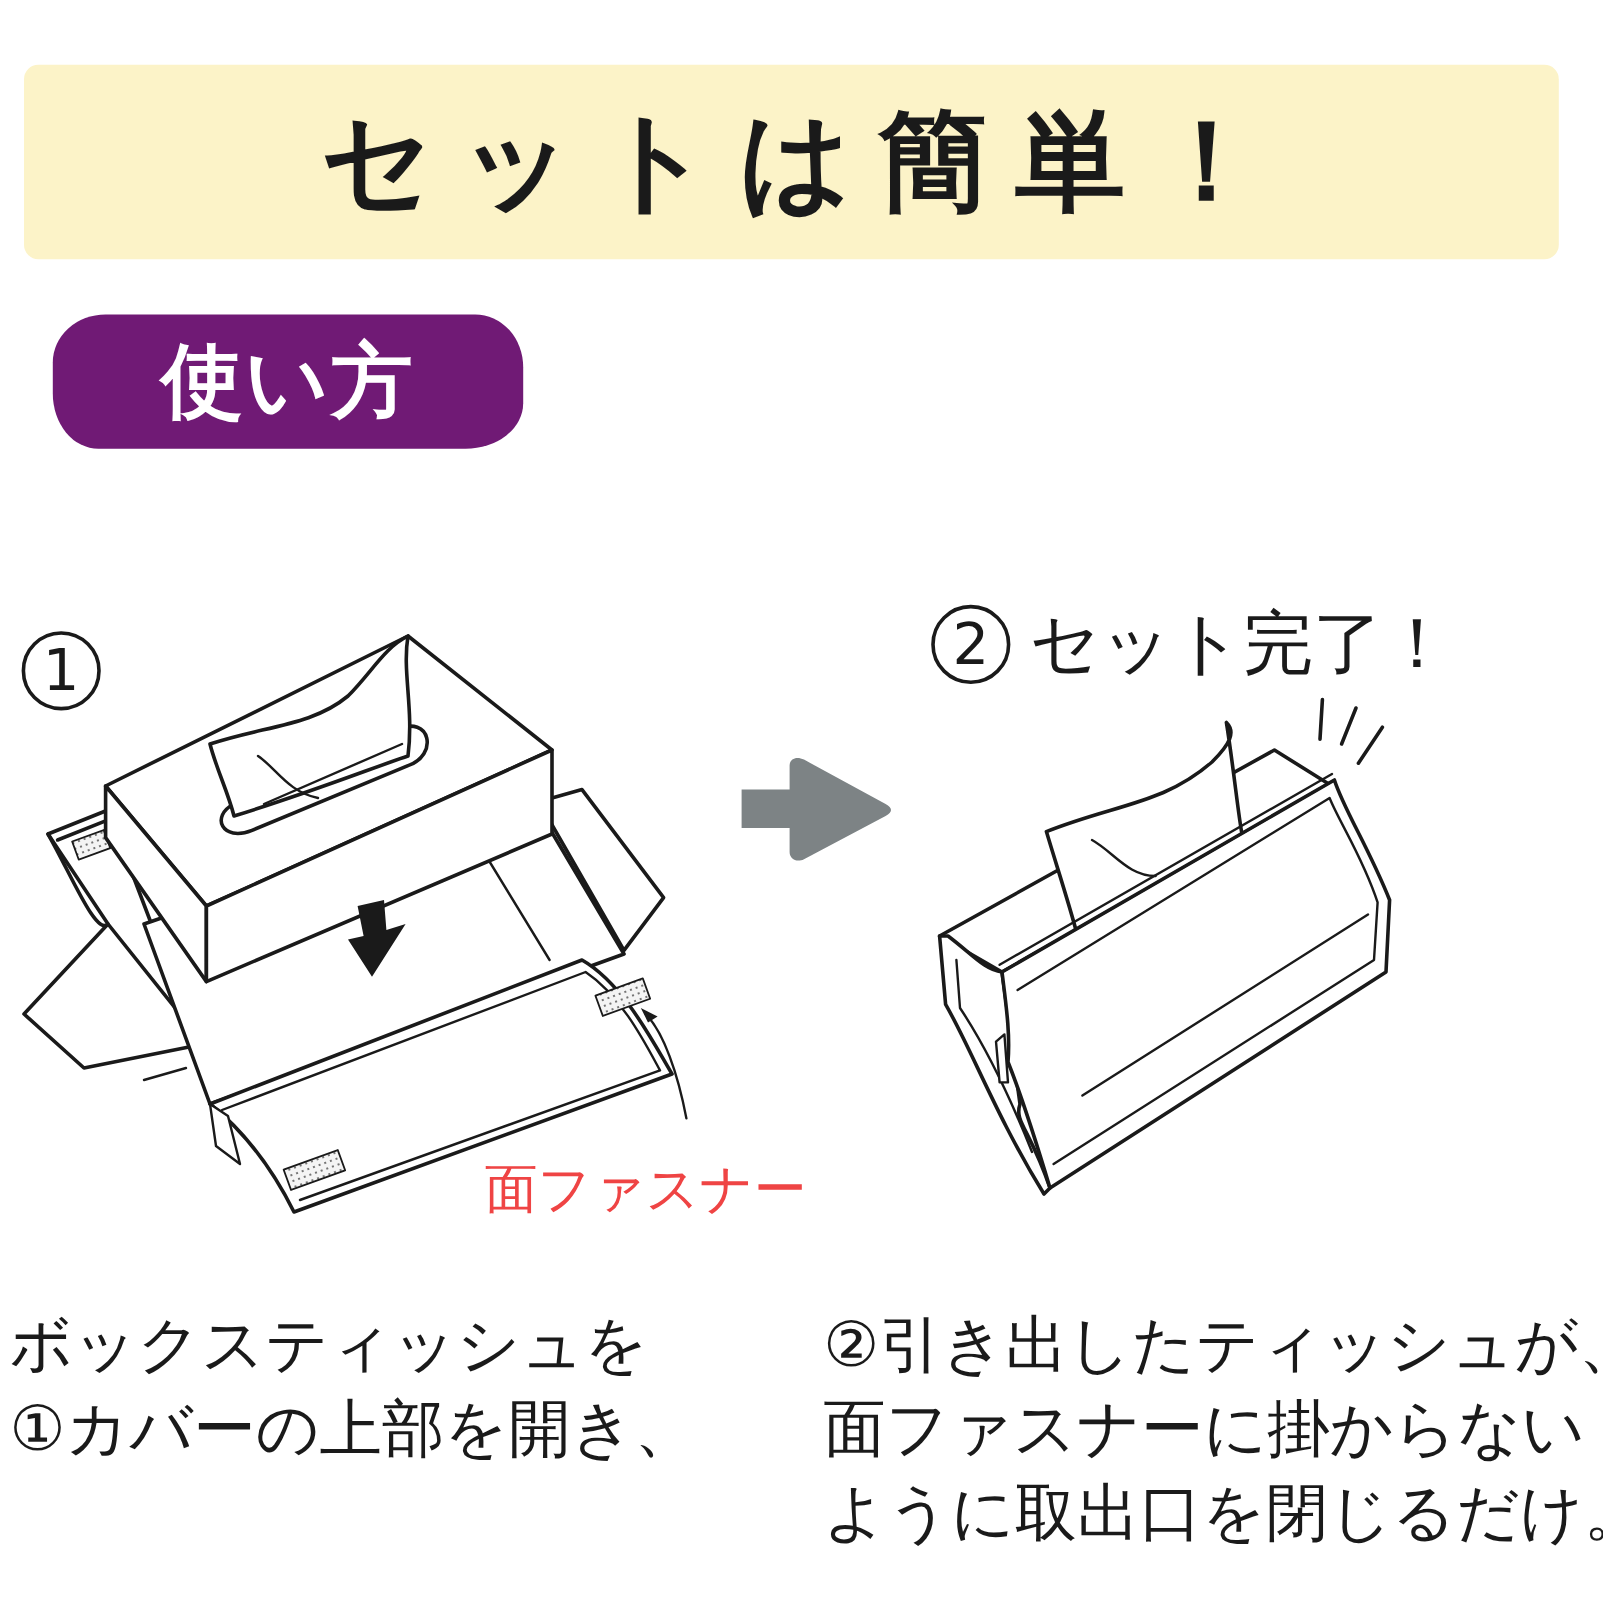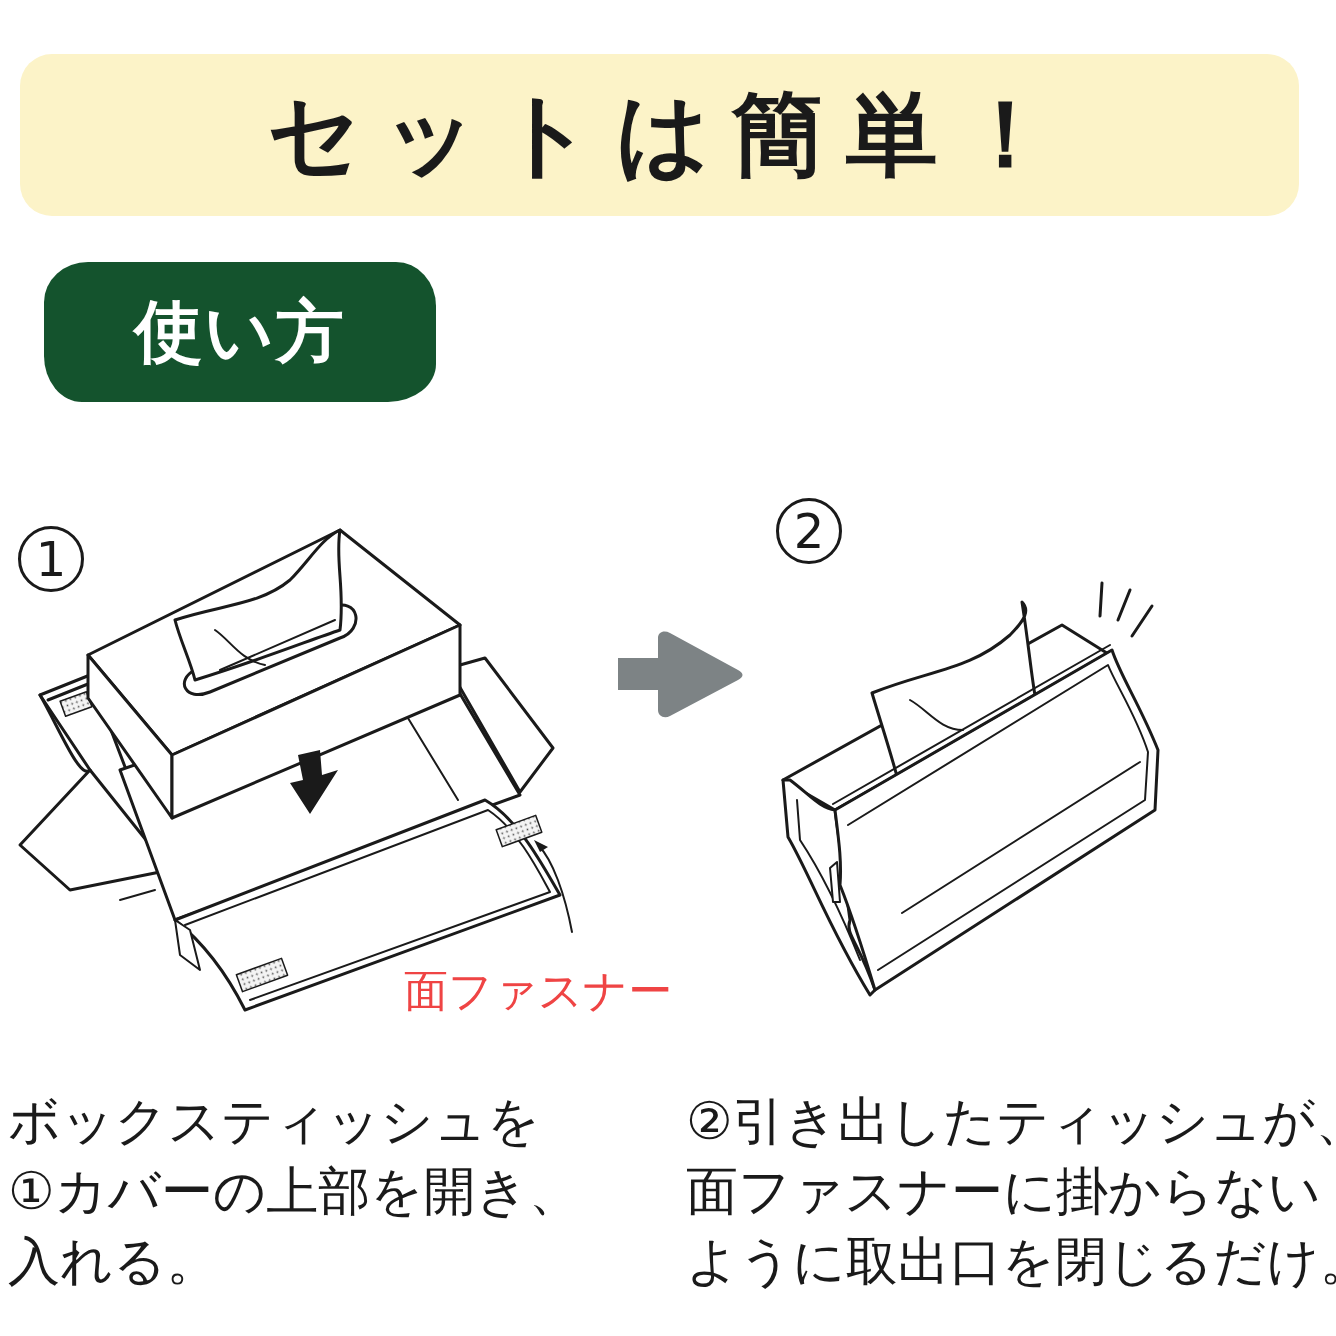--- a/index.html
+++ b/index.html
@@ -1,31 +1,31 @@
 <!DOCTYPE html>
 <html><head>
   <meta charset="utf-8">
   <style>
     * { margin: 0; padding: 0; box-sizing: border-box; }
     html, body { width: 1336px; height: 1336px; background: #ffffff; overflow: hidden; }
     body { position: relative; font-family: "DejaVu Sans", "Liberation Sans", sans-serif; color: #231815; }
 
     .banner {
       position: absolute; left: 20px; top: 54px; width: 1279px; height: 162px;
-      background: #fcf3c8; border-radius: 32px;
+      background: #fcf3c8; border-radius: 12px;
       display: flex; align-items: center; justify-content: center;
     }
     .banner-title {
       font-size: 92px; font-weight: bold; letter-spacing: 22px; color: #1a1a1a;
       padding-left: 22px;
     }
 
     .howto-badge {
-      position: absolute; left: 44px; top: 262px; width: 392px; height: 140px;
-      background: #14532d; border-radius: 44px 40px 48px 38px / 40px 44px 38px 46px;
+      position: absolute; left: 44px; top: 262px; width: 392px; height: 112px;
+      background: #701a75; border-radius: 44px 40px 48px 38px / 40px 44px 38px 46px;
       display: flex; align-items: center; justify-content: center;
     }
     .howto-label { color: #ffffff; font-size: 68px; font-weight: bold; letter-spacing: 2px; }
 
     .intro {
       position: absolute; left: 474px; top: 268px; width: 840px;
       font-size: 52px; line-height: 72px; color: #1a1a1a; letter-spacing: 0px;
     }
     .intro span { display: block; white-space: nowrap; }
 
@@ -120,20 +120,21 @@
 </svg>
 
 <div class="fastener-label">面ファスナー</div>
 
 <svg class="arrow" viewBox="0 0 130 92">
   <path d="M2,30 L42,30 L42,10 C42,4 48,2 54,5 L122,42 C128,45 128,49 122,52 L54,88 C48,91 42,88 42,82 L42,62 L2,62 Z" fill="#7d8385"></path>
 </svg>
 
 <div class="step-num step2-num">
   <span class="circle-num">2</span>
+  <span>セット完了！</span>
 </div>
 
 <svg class="illus illus2" viewBox="0 0 656 530" fill="#fff" stroke="#1a1a1a" stroke-width="3" stroke-linejoin="round" stroke-linecap="round">
 
   <line x1="422" y1="93" x2="420" y2="126"></line>
   <line x1="450" y1="100" x2="438" y2="130"></line>
   <line x1="472" y1="116" x2="452" y2="146"></line>
 
   <polygon points="103,290 382,135 430,165 155,320"></polygon>
 
@@ -149,20 +150,19 @@
 
   <line x1="155" y1="320" x2="432" y2="160" stroke-width="2"></line>
   <line x1="153" y1="314" x2="430" y2="155" stroke-width="2"></line>
 
   <path d="M150,378 L157,372 L160,412 L153,412 Z" stroke-width="2"></path>
 </svg>
 
 <div class="caption caption1">
   <span>ボックスティッシュを</span>
   <span>①カバーの上部を開き、</span>
-  <span>入れる。</span>
 </div>
 
 <div class="caption caption2">
   <span>②引き出したティッシュが、</span>
   <span>面ファスナーに掛からない</span>
   <span>ように取出口を閉じるだけ。</span>
 </div>
 
 </body></html>

